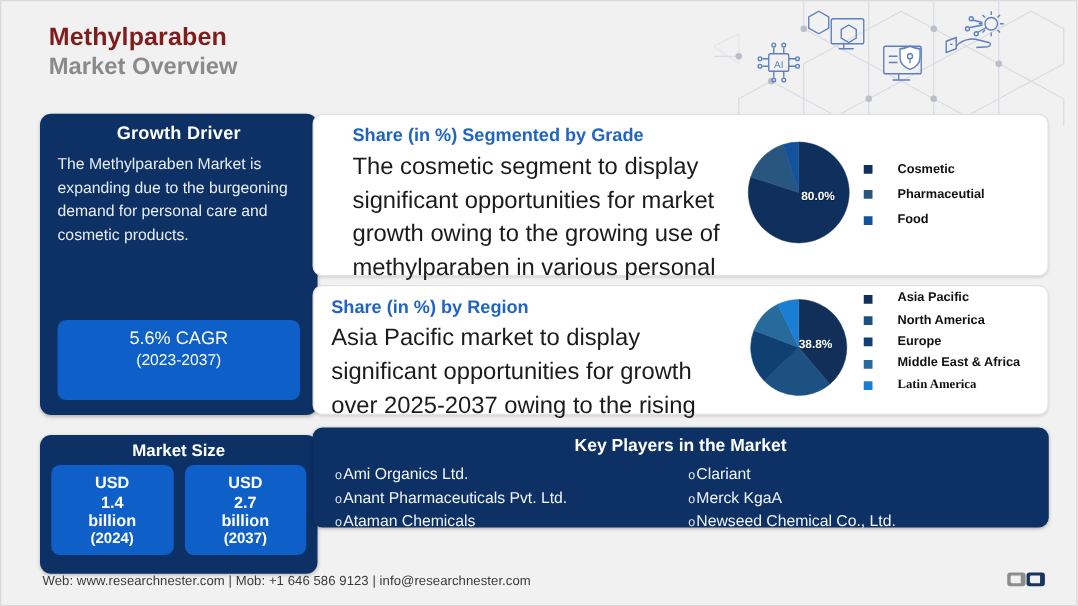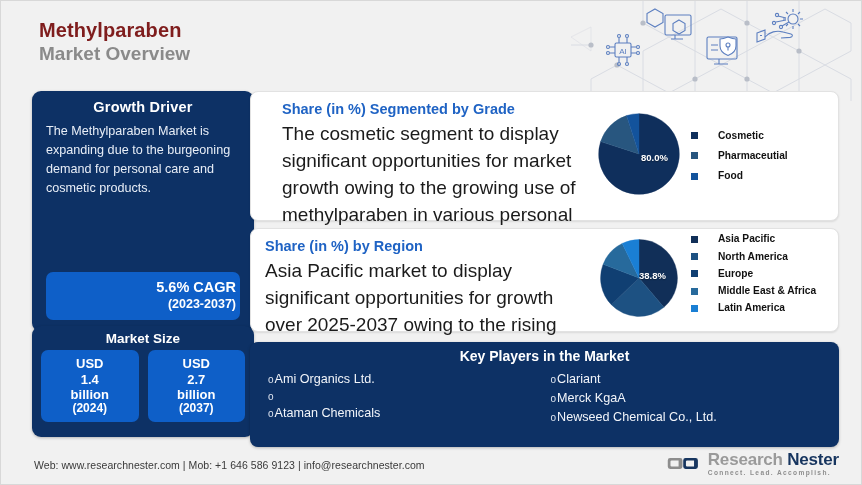--- a/index.html
+++ b/index.html
@@ -30,28 +30,28 @@
     position:absolute; left:31px; top:90px; width:222px; height:241px;
     background:#0d3165; border-radius:9px;
     box-shadow:0 1px 3px rgba(0,0,0,.25);
     padding:8px 14px 10px;
   }
   .growth-title { text-align:center; color:#fff; font-size:14.5px; font-weight:bold; margin-bottom:7px; letter-spacing:.2px; }
   .growth-body { color:#e8eef7; font-size:12.6px; line-height:1.52; }
   .cagr-badge {
     position:absolute; left:14px; right:14px; bottom:12px;
     background:#0e5fc8; border-radius:7px;
-    text-align:right; color:#fff; font-weight:bold;
-    padding:7px 4px 8px; line-height:1.22;
+    text-align:center; color:#fff; font-weight:normal;
+    padding:7px 4px 24px; line-height:1.22;
   }
   .cagr-badge .l1 { font-size:14.5px; }
   .cagr-badge .l2 { font-size:12.5px; }
 
   .msize-card {
-    position:absolute; left:31px; top:325px; width:222px; height:111px;
+    position:absolute; left:31px; top:347px; width:222px; height:111px;
     background:#0d3165; border-radius:9px;
     box-shadow:0 1px 3px rgba(0,0,0,.25);
     padding:5px 9px 9px;
   }
   .msize-title { text-align:center; color:#fff; font-size:13.5px; font-weight:bold; margin-bottom:4px; }
   .msize-row { display:flex; gap:9px; height:72px; }
   .msize-box {
     flex:1; background:#0e5fc8; border-radius:7px;
     color:#fff; font-weight:bold; text-align:center;
     display:flex; flex-direction:column; justify-content:center;
@@ -71,31 +71,31 @@
   .share-left { flex:1; padding:9px 8px 6px 14px; min-width:0; }
   .share-head { color:#1f63c4; font-size:14.5px; font-weight:bold; margin-bottom:4px; }
   .share-text { color:#1b1b1b; font-size:19px; line-height:1.42; }
   .share-right { width:247px; display:flex; align-items:center; padding-right:6px; }
   .pie-wrap { width:96px; display:flex; justify-content:center; }
   .legend { flex:1; padding-left:4px; }
   .legend-item { display:flex; align-items:center; gap:20px; font-size:10.2px; font-weight:bold; color:#111; line-height:1; }
   #grade-legend .legend-item { margin-bottom:10px; }
   #grade-legend .legend-item:last-child { margin-bottom:0; }
   #region-legend .legend-item { margin-bottom:7px; }
-  #region-legend .legend-item:last-child { margin-bottom:12px; }
+  #region-legend .legend-item:last-child { margin-bottom:12px;font-family:Liberation Serif, serif; }
   .swatch { width:7px; height:7px; flex:0 0 7px; }
   .pie-holder { position:relative;text-align:right; }
   .pie-label {
     position:absolute; color:#fff; font-size:9.5px; font-weight:bold;
     text-shadow:0 1px 1px rgba(0,0,0,.35); white-space:nowrap;
   }
 
   
   .players-card {
-    position:absolute; left:249px; top:341px; width:589px; height:105px;
+    position:absolute; left:249px; top:341px; width:589px; height:80px;
     background:#0d3165; border-radius:8px;
     box-shadow:0 1px 3px rgba(0,0,0,.25);
     padding:6px 12px 8px;
   }
   .players-title { text-align:center; color:#fff; font-size:14px; font-weight:bold; margin-bottom:6px; }
   .players-cols { display:flex; }
   .players-col { width:50%; padding-left:6px; }
   .player-item { color:#f2f5fa; font-size:12.6px; line-height:1.52; display:flex; align-items:baseline; }
   .player-bullet { font-size:10px; color:#dfe6f1; margin-right:1px; }
 
@@ -296,20 +296,21 @@
   <div class="players-card">
     <div class="players-title">Key Players in the Market</div>
     <div class="players-cols">
       <div class="players-col" id="players-left">
           <div class="player-item">
             <span class="player-bullet">o</span>
             <span>Ami Organics Ltd.</span>
           </div>
           <div class="player-item">
             <span class="player-bullet">o</span>
+            <span>Anant Pharmaceuticals Pvt. Ltd.</span>
           </div>
           <div class="player-item">
             <span class="player-bullet">o</span>
             <span>Ataman Chemicals</span>
           </div>
         </div>
       <div class="players-col" id="players-right">
           <div class="player-item">
             <span class="player-bullet">o</span>
             <span>Clariant</span>
@@ -327,19 +328,15 @@
   </div>
 
   <div class="footer-text">Web: www.researchnester.com | Mob: +1 646 586 9123 | info@researchnester.com</div>
   <div class="logo">
     <svg class="logo-mark" viewBox="0 0 44 32">
       <path d="M4 9 h13 a3 3 0 0 1 3 3 v8 a3 3 0 0 1 -3 3 h-13 a3 3 0 0 1 -3 -3 v-8 a3 3 0 0 1 3 -3 z
                M6 12 a1.5 1.5 0 0 0 -1.5 1.5 v5 a1.5 1.5 0 0 0 1.5 1.5 h9 v-8 z" fill="#8d8d8d"></path>
       <path d="M24 2 h13 a3 3 0 0 1 3 3 v8 a3 3 0 0 1 -3 3 h-13 a3 3 0 0 1 -3 -3 v-8 a3 3 0 0 1 3 -3 z
                M26 5 a1.5 1.5 0 0 0 -1.5 1.5 v5 a1.5 1.5 0 0 0 1.5 1.5 h9 v-8 z" fill="#17355f" transform="translate(0,7)"></path>
     </svg>
-    <div class="logo-text">
-      <div class="logo-word"><span>Research </span><b>Nester</b></div>
-      <div class="logo-tag">Connect.  Lead.  Accomplish.</div>
-    </div>
   </div>
 
 </div>
 
 </body></html>

